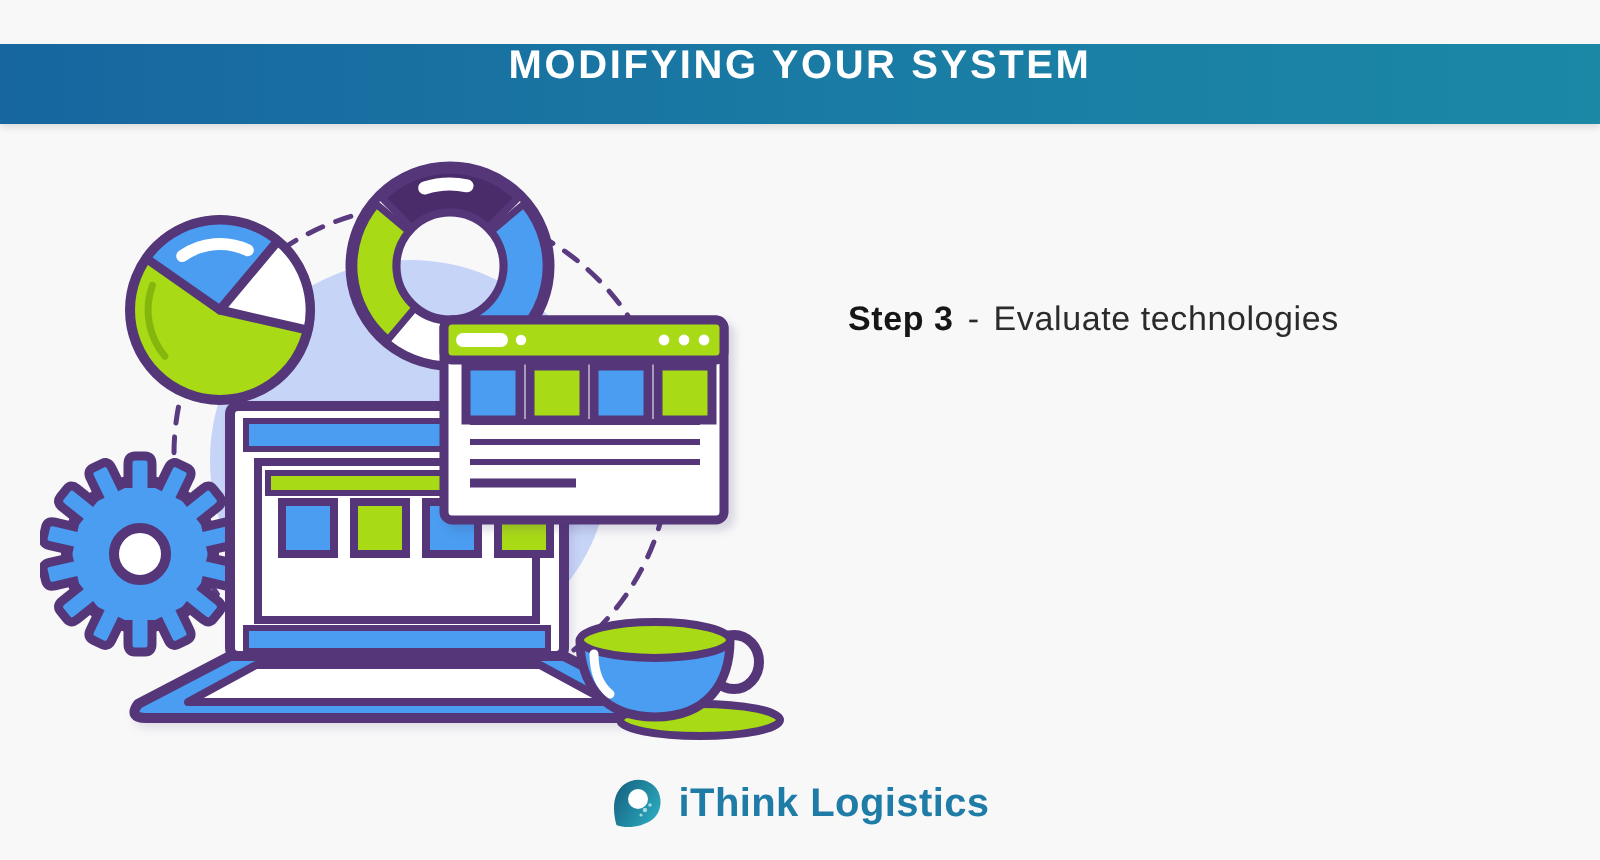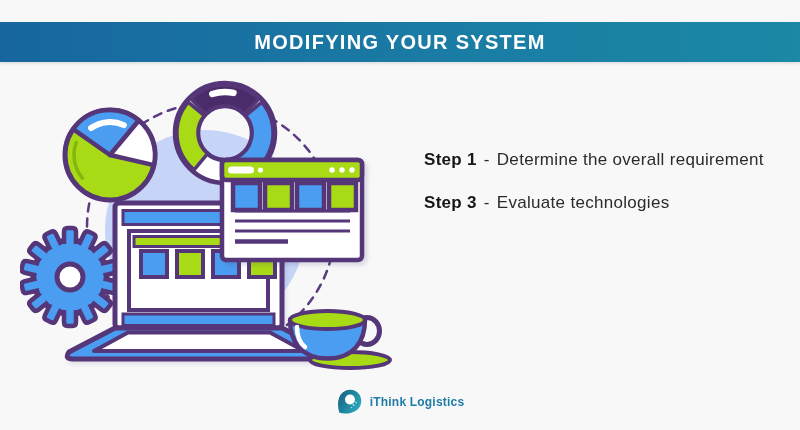--- a/index.html
+++ b/index.html
@@ -5,40 +5,40 @@
   html,body{margin:0;padding:0;}
   body{
     width:800px;height:430px;position:relative;overflow:hidden;
     background:#f8f8f9;
     font-family:"Liberation Sans", sans-serif;
   }
   
   .banner{
     position:absolute;left:0;top:22px;width:800px;height:40px;
     background:linear-gradient(90deg,#17669f 0%,#1a7ca4 55%,#1b88a6 100%);
-    display:flex;align-items:center;justify-content:center;
+    display:flex;align-items:flex-start;justify-content:center;
     box-shadow:0 2px 3px rgba(0,0,0,.10);
   }
   .banner span{
     color:#ffffff;font-size:20px;font-weight:700;letter-spacing:1.3px;
   }
   
   .illus{position:absolute;left:20px;top:70px;width:400px;height:312px;}
   
   .steps{position:absolute;left:424px;top:150px;}
   .step{margin-bottom:23px;font-size:17px;color:#262626;letter-spacing:.3px;white-space:nowrap;}
   .step-label{font-weight:700;color:#161616;}
   .step-sep{margin:0 7px;color:#2b2b2b;}
   .step-text{color:#2b2b2b;}
   
   .footer{
     position:absolute;left:0;right:0;top:386px;height:32px;
     display:flex;align-items:center;justify-content:center;gap:8px;
   }
-  .brand-name{font-size:12px;font-weight:600;color:#1e7ca6;letter-spacing:.2px;}
+  .brand-name{font-size:20px;font-weight:600;color:#1e7ca6;letter-spacing:.2px;}
 </style>
 </head>
 <body>
 
 <div class="banner">
   <span>MODIFYING YOUR SYSTEM</span>
 </div>
 
 <svg class="illus" viewBox="0 0 400 312">
   <defs>
@@ -119,23 +119,20 @@
     <ellipse cx="330" cy="290" rx="40" ry="8" fill="#a8da15" stroke="#553679" stroke-width="4"></ellipse>
     <ellipse cx="347" cy="261" rx="12.5" ry="13.5" fill="none" stroke="#553679" stroke-width="5"></ellipse>
     <path d="M270,250 C270,271 281,288.5 307.5,288.5 C334,288.5 345,271 345,250 Z" fill="#4a9df1" stroke="#553679" stroke-width="4.5" stroke-linejoin="round"></path>
     <ellipse cx="307.5" cy="250" rx="37.5" ry="9" fill="#a8da15" stroke="#553679" stroke-width="4"></ellipse>
     <path d="M277,257 C277,267 280,273 285,277" fill="none" stroke="#ffffff" stroke-width="4.5" stroke-linecap="round"></path>
   </g>
 </svg>
 
 <div class="steps">
   <div class="step">
-    <span class="step-label">Step 1</span><span class="step-sep">-</span><span class="step-text">Determine the overall requirement</span>
-  </div>
-  <div class="step">
     <span class="step-label">Step 3</span><span class="step-sep">-</span><span class="step-text">Evaluate technologies</span>
   </div>
 </div>
 
 <div class="footer">
   <svg width="26" height="28" viewBox="0 0 26 28">
     <defs>
       <linearGradient id="pingrad" x1="0%" y1="10%" x2="100%" y2="70%">
         <stop offset="0%" stop-color="#15607f"></stop>
         <stop offset="100%" stop-color="#2ba9bd"></stop>

